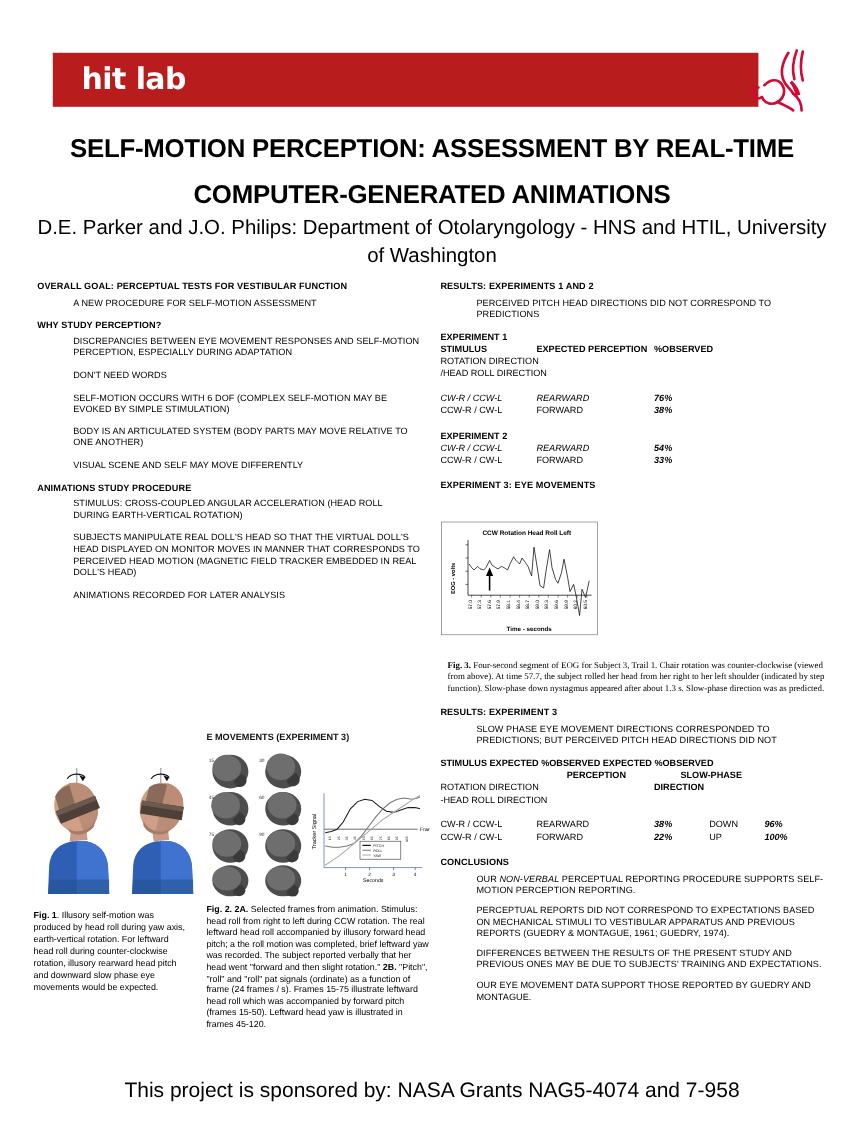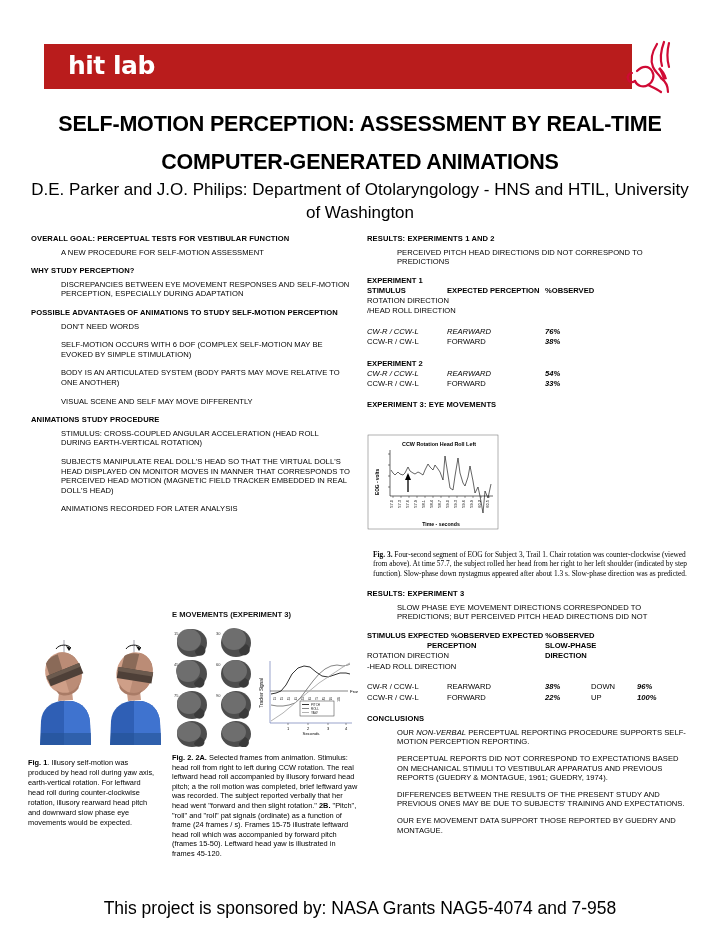--- a/index.html
+++ b/index.html
@@ -249,21 +249,20 @@
   <div class="authors">D.E. Parker and J.O. Philips: Department of Otolaryngology - HNS and HTIL, University of Washington</div>
 
   <div class="col-left">
 
     <div class="hd">OVERALL GOAL: PERCEPTUAL TESTS FOR VESTIBULAR FUNCTION</div>
     <div class="bd">A NEW PROCEDURE FOR SELF-MOTION ASSESSMENT</div>
 
     <div class="hd">WHY STUDY PERCEPTION?</div>
     <div class="bd">DISCREPANCIES BETWEEN EYE MOVEMENT RESPONSES AND SELF-MOTION PERCEPTION, ESPECIALLY DURING ADAPTATION</div>
 
-    <div class="hd">POSSIBLE ADVANTAGES OF ANIMATIONS TO STUDY SELF-MOTION PERCEPTION</div>
     <div class="bd">DON'T NEED WORDS</div>
     <div class="bd">SELF-MOTION OCCURS WITH 6 DOF (COMPLEX SELF-MOTION MAY BE EVOKED BY SIMPLE STIMULATION)</div>
     <div class="bd">BODY IS AN ARTICULATED SYSTEM (BODY PARTS MAY MOVE RELATIVE TO ONE ANOTHER)</div>
     <div class="bd">VISUAL SCENE AND SELF MAY MOVE DIFFERENTLY</div>
 
     <div class="hd">ANIMATIONS  STUDY PROCEDURE</div>
     <div class="bd">STIMULUS: CROSS-COUPLED ANGULAR ACCELERATION (HEAD ROLL DURING EARTH-VERTICAL ROTATION)</div>
     <div class="bd">SUBJECTS MANIPULATE REAL DOLL'S HEAD SO THAT THE VIRTUAL DOLL'S HEAD DISPLAYED ON MONITOR MOVES IN MANNER THAT CORRESPONDS TO PERCEIVED HEAD MOTION (MAGNETIC FIELD TRACKER EMBEDDED IN REAL DOLL'S HEAD)</div>
     <div class="bd">ANIMATIONS RECORDED FOR LATER ANALYSIS</div>
 
@@ -384,21 +383,21 @@
 
     <div class="gap-md"></div>
 
     <div class="hd">RESULTS: EXPERIMENT 3</div>
     <div class="bd">SLOW PHASE EYE MOVEMENT DIRECTIONS CORRESPONDED TO PREDICTIONS; BUT PERCEIVED PITCH HEAD DIRECTIONS DID NOT</div>
 
     <div class="tbl">
       <div class="tbl-hd">STIMULUS EXPECTED %OBSERVED EXPECTED %OBSERVED</div>
       <div class="row tbl-hd">
         <span style="width:60px;"></span>
-        <span style="width:118px;">PERCEPTION</span>
+        <span style="width:140px;text-align:center;">PERCEPTION</span>
         <span>SLOW-PHASE</span>
       </div>
       <div class="row">
         <span style="width:178px;" class="plain">ROTATION DIRECTION</span>
         <span class="tbl-hd">DIRECTION</span>
       </div>
       <div class="plain">-HEAD ROLL DIRECTION</div>
       <div class="gap-md"></div>
       <div class="row">
         <span class="c-stim norm">CW-R / CCW-L</span>

